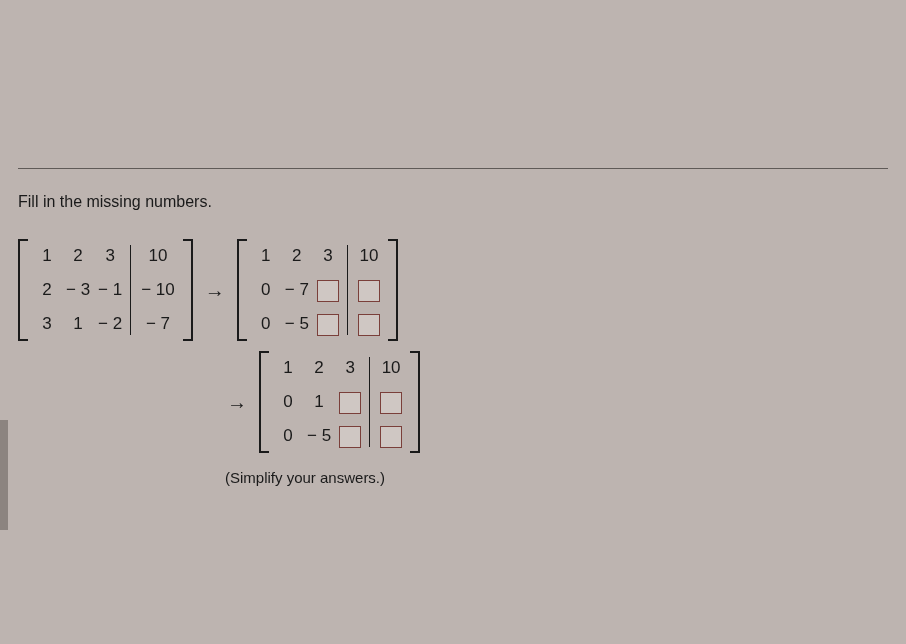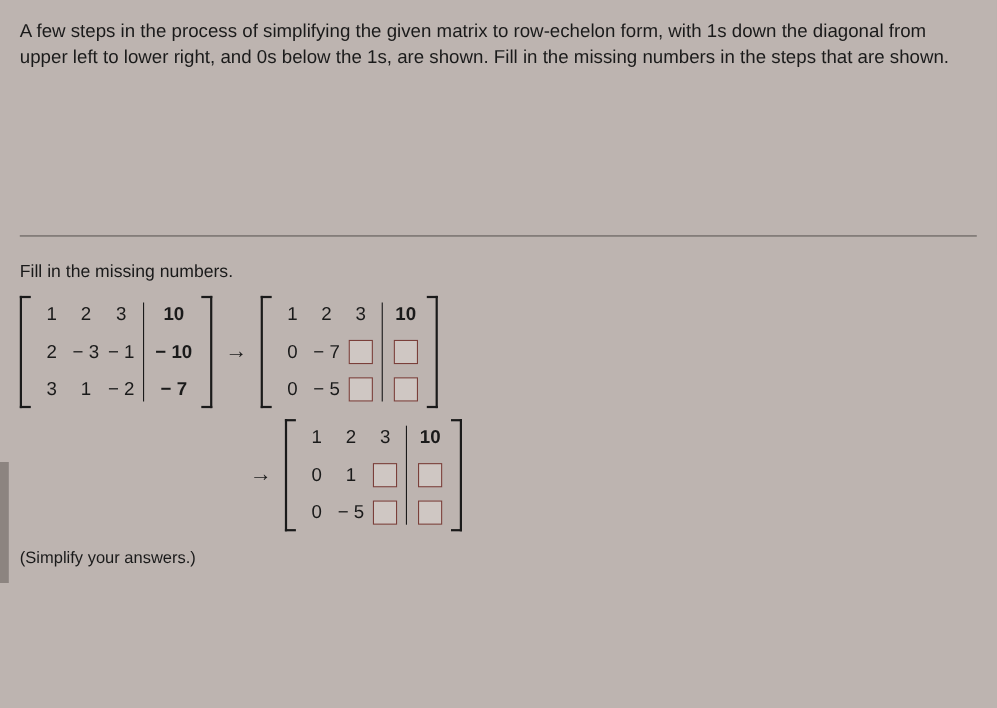--- a/index.html
+++ b/index.html
@@ -26,21 +26,21 @@
     margin-bottom: 0;
   }
   .divider {
     border: none;
     border-top: 1.5px solid #5f5a57;
     margin-top: 150px;
     margin-bottom: 24px;
   }
   .prompt {
     font-size: 16px;
-    margin-bottom: 12px;
+    margin-bottom: 28px;
   }
   .matrices-area {
     display: flex;
     flex-direction: column;
     gap: 10px;
     font-size: 17px;
   }
   .line1 {
     display: flex;
     align-items: center;
@@ -74,21 +74,20 @@
     align-items: center;
     justify-content: space-around;
     min-width: 30px;
     gap: 12px;
     padding: 0 4px;
   }
   .col.aug {
     border-left: 1.5px solid #1a1a1a;
     padding-left: 10px;
     margin-left: 4px;
-    font-weight: bold;
   }
   .cell {
     text-align: center;
     min-width: 22px;
     height: 22px;
     line-height: 22px;
   }
   .blank {
     display: inline-block;
     width: 22px;
@@ -97,36 +96,36 @@
     background: #cfc7c3;
     vertical-align: middle;
   }
   .arrow {
     font-size: 20px;
     padding: 0 2px;
   }
   .hint {
     font-size: 15px;
     margin-top: 6px;
+    margin-left: 207px;
   }
   .leftshade {
     position: absolute;
     left: 0;
     top: 420px;
     width: 8px;
     height: 110px;
     background: #8c8480;
   }
 </style>
 </head>
 <body>
 
 <div class="page">
 
-  <div class="question">A few steps in the process of simplifying the given matrix to row-echelon form, with 1s down the diagonal from upper left to lower right, and 0s below the 1s, are shown. Fill in the missing numbers in the steps that are shown.</div>
 
   <hr class="divider">
 
   <div class="prompt">Fill in the missing numbers.</div>
 
   <div class="matrices-area">
 
     <div class="line1">
 
       <span class="matrix">

